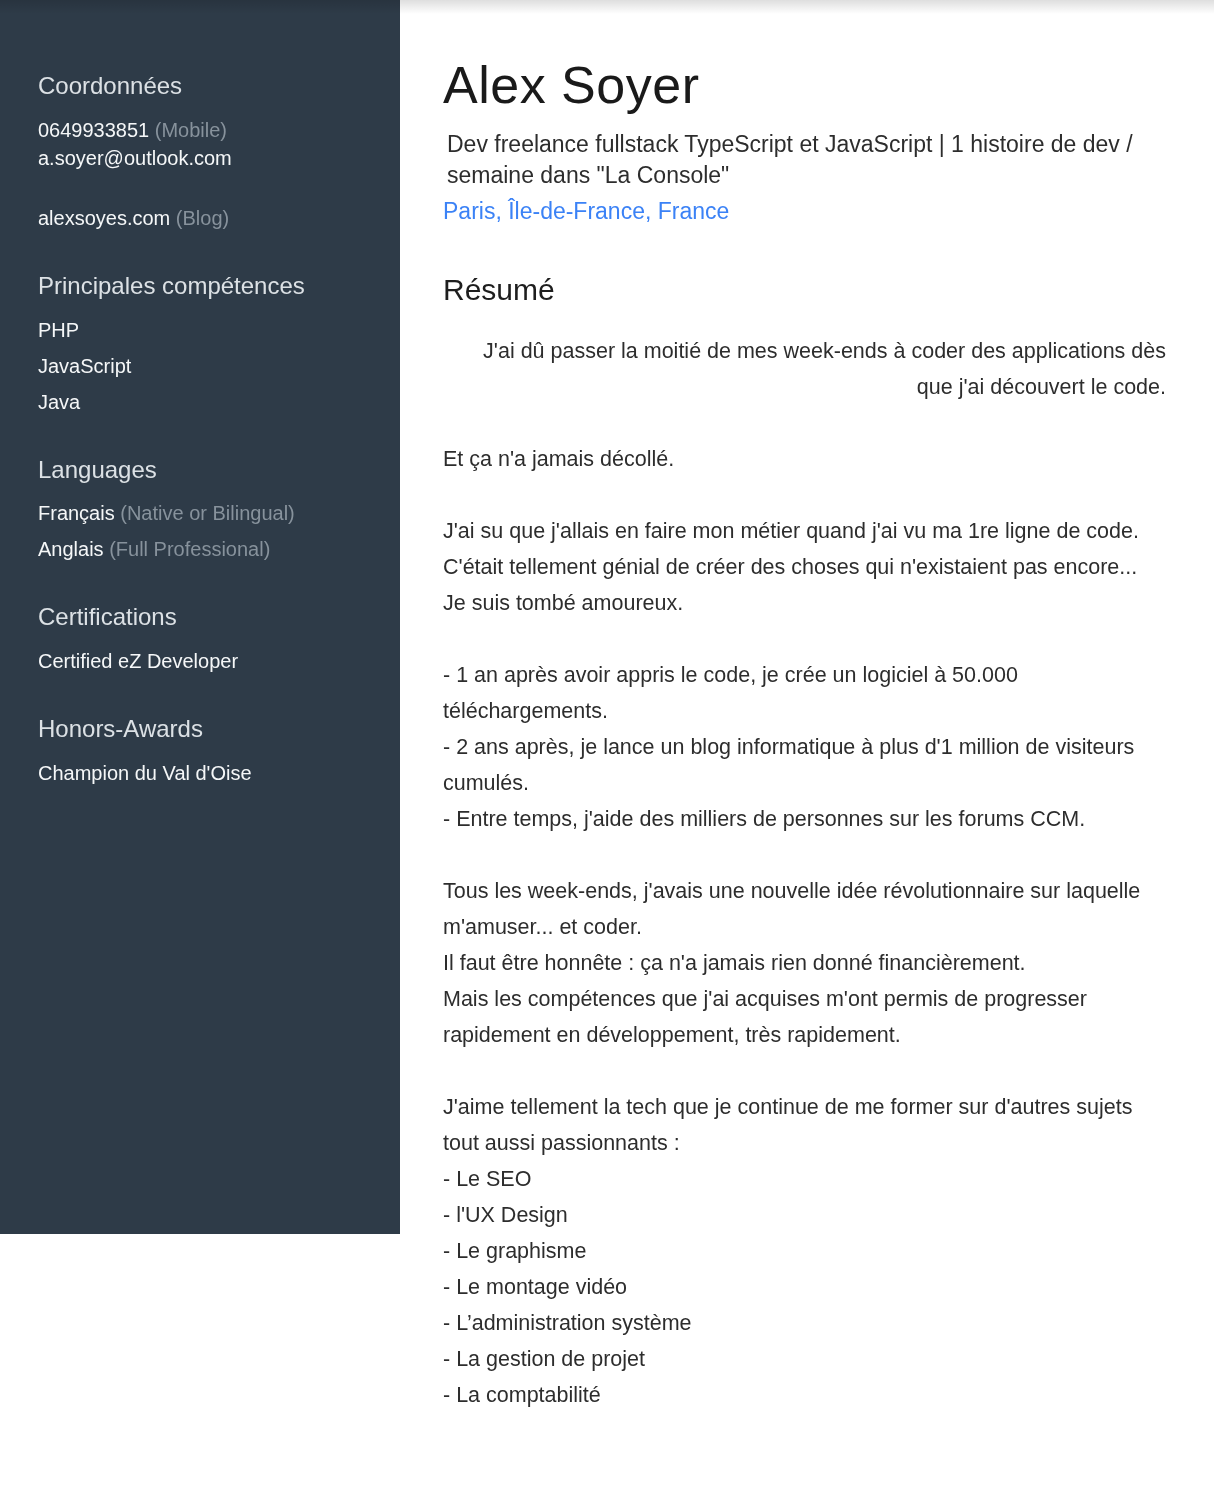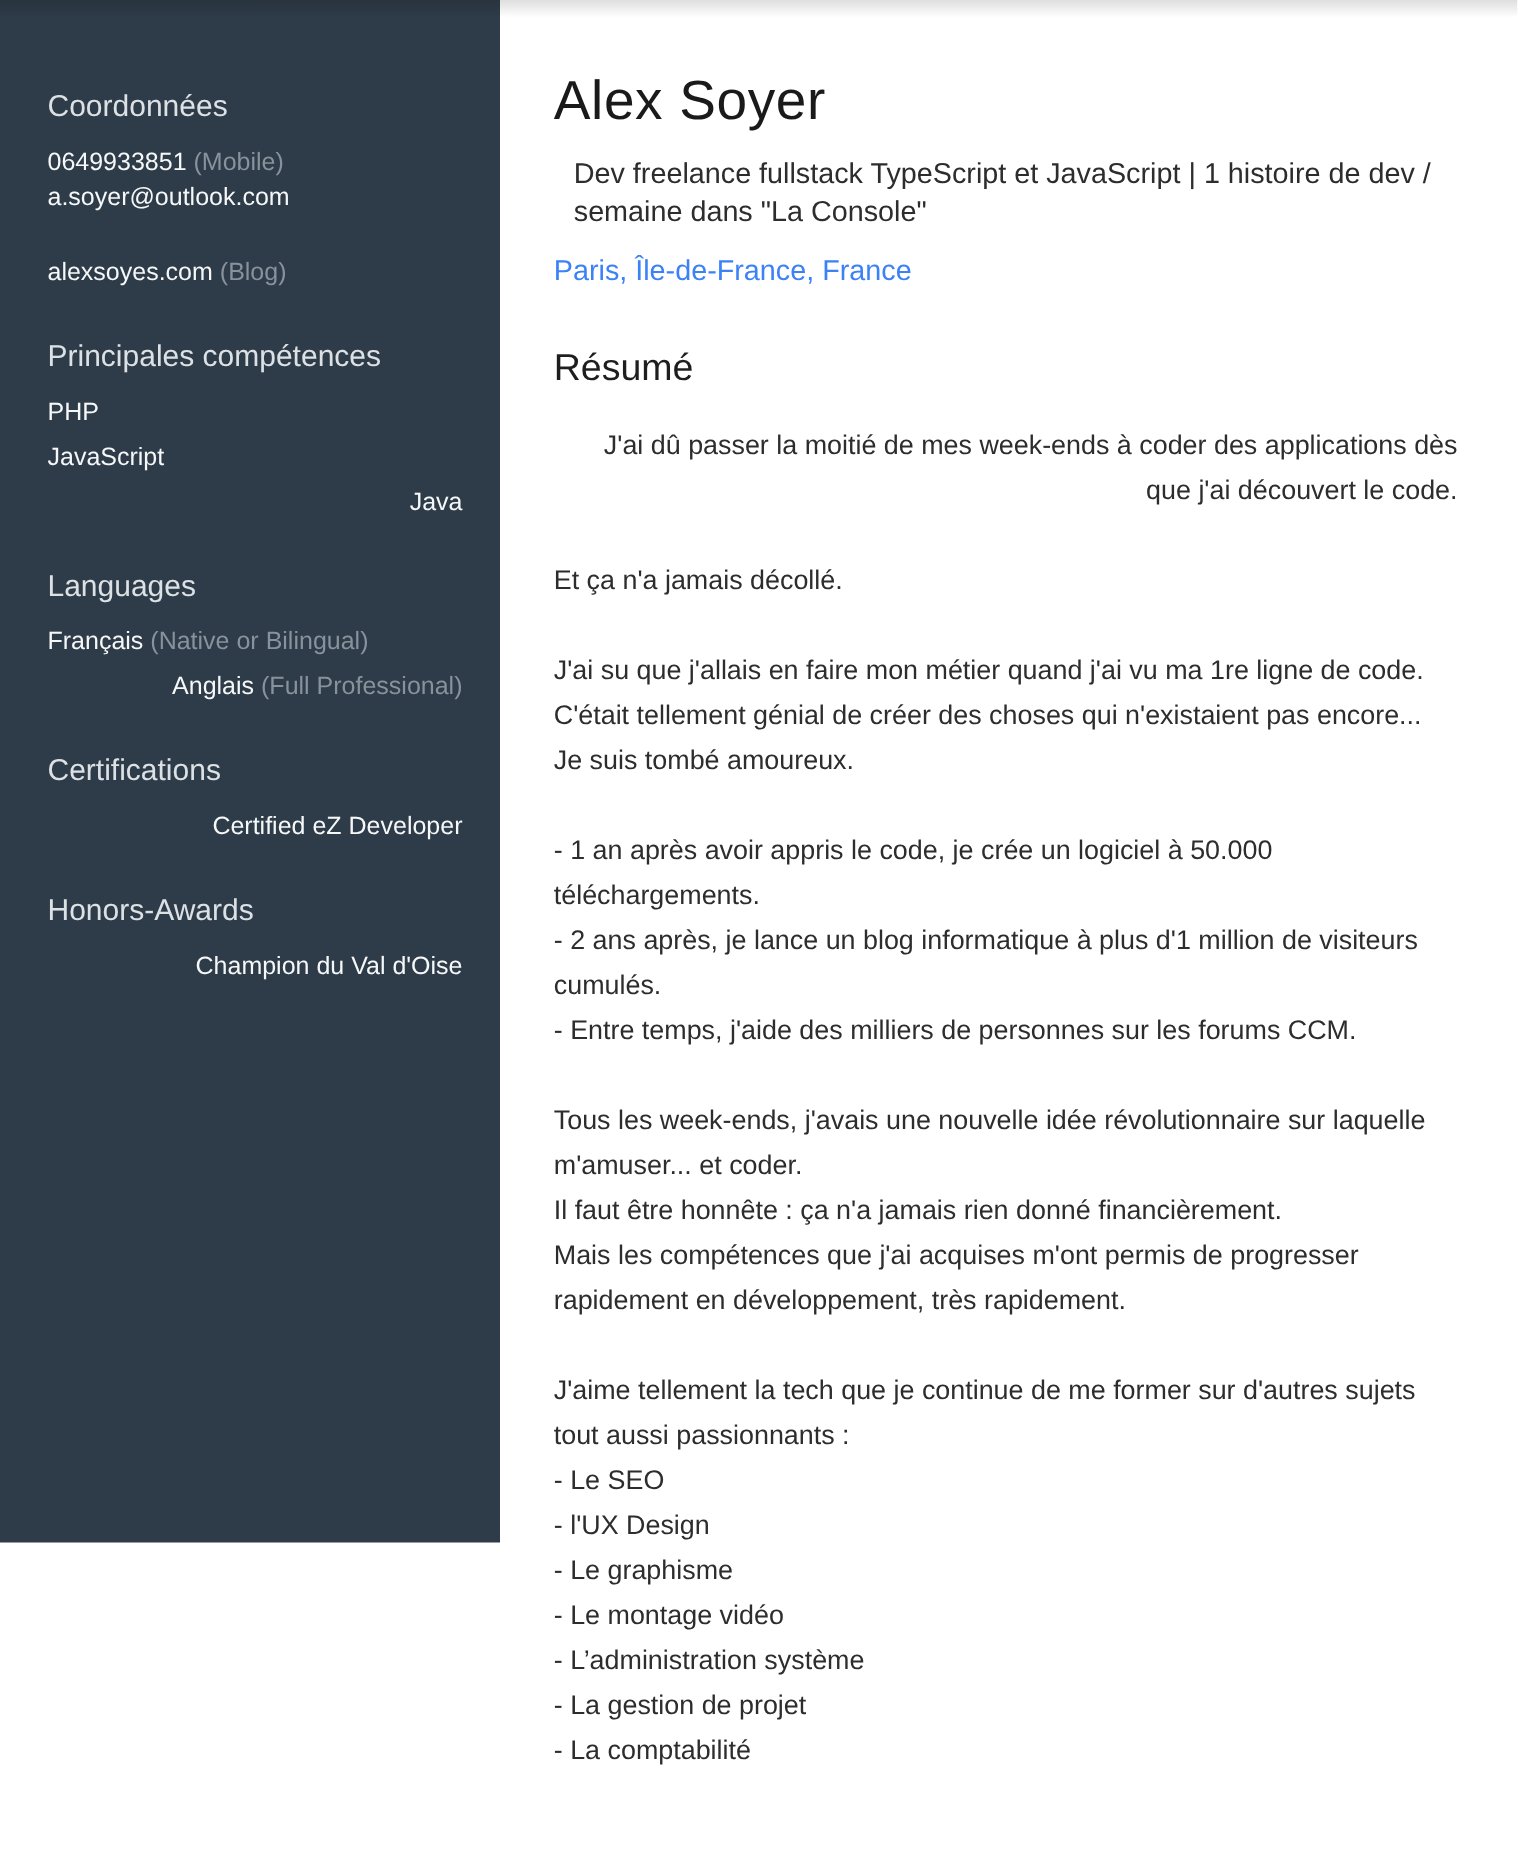--- a/index.html
+++ b/index.html
@@ -48,42 +48,42 @@
     line-height: 1.2;
   }
   .sb-item {
     font-size: 20px;
     line-height: 28px;
     color: #f5f7f8;
   }
   .sb-group { margin-bottom: 32px; }
   .sb-group:last-child { margin-bottom: 0; }
   .sb-list .sb-item { margin-bottom: 8px; }
-  .sb-list .sb-item:last-child { margin-bottom: 0; text-align: right; }
+  .sb-list .sb-item:last-child { margin-bottom: 0; }
   .sb-note { color: #87929c; }
 
   
   .main {
     flex: 1 1 auto;
     box-sizing: border-box;
     padding: 56px 48px 0 43px;
   }
   .profile-name {
-    font-size: 44px;
+    font-size: 52px;
     font-weight: 400;
     color: #1a1a1a;
     margin: 0 0 13px 0;
     line-height: 1.15;
     letter-spacing: 0.5px;
   }
   .headline {
     font-size: 23px;
     color: #2d2d2d;
     line-height: 31px;
-    margin: 16px;
+    margin: 4px;
     max-width: 740px;
   }
   .location {
     font-size: 23px;
     color: #3b82f6;
     line-height: 30px;
     margin: 5px 0 0 0;
   }
   .summary-title {
     font-size: 30px;

